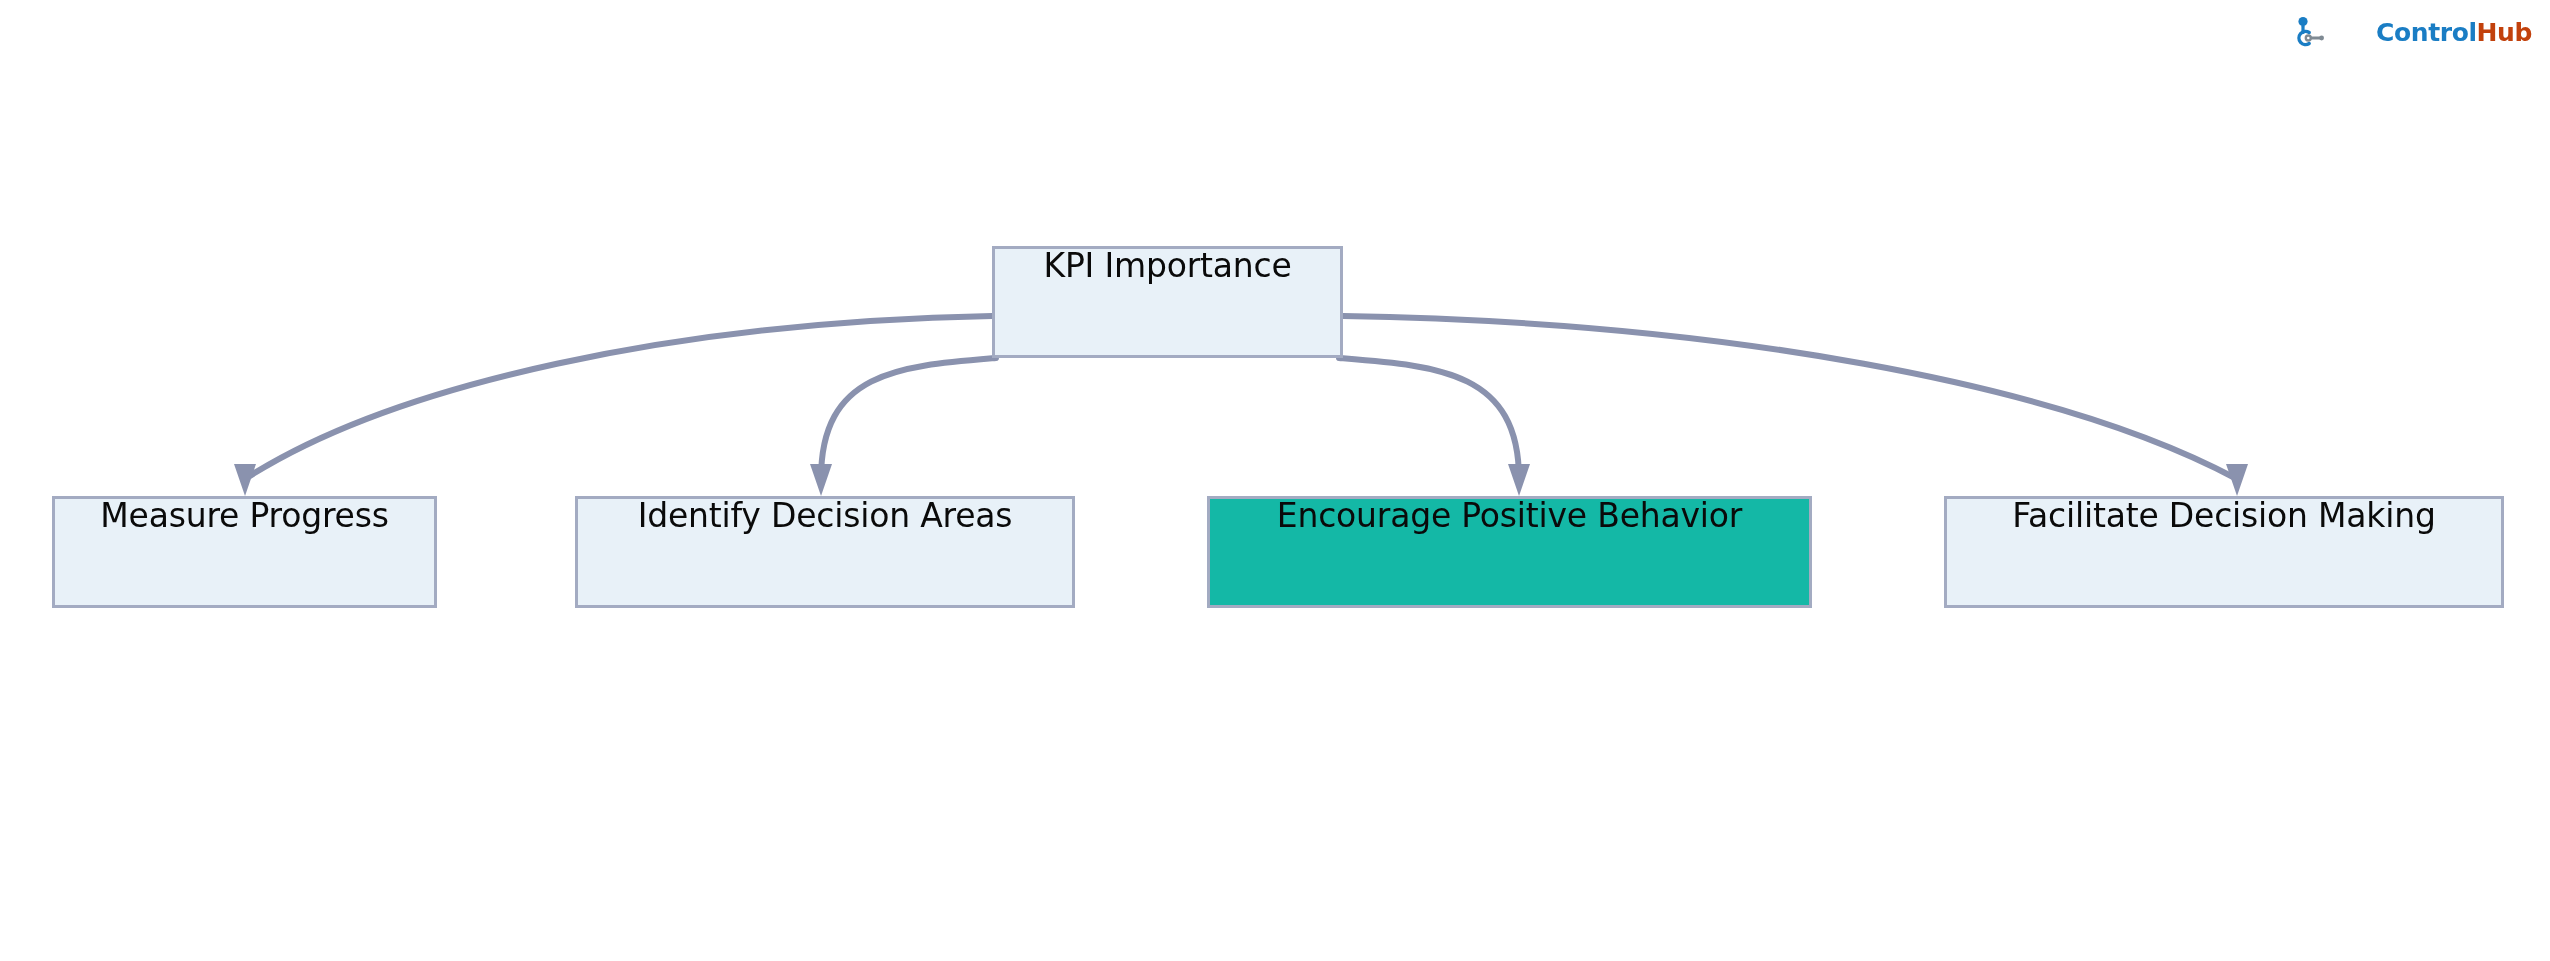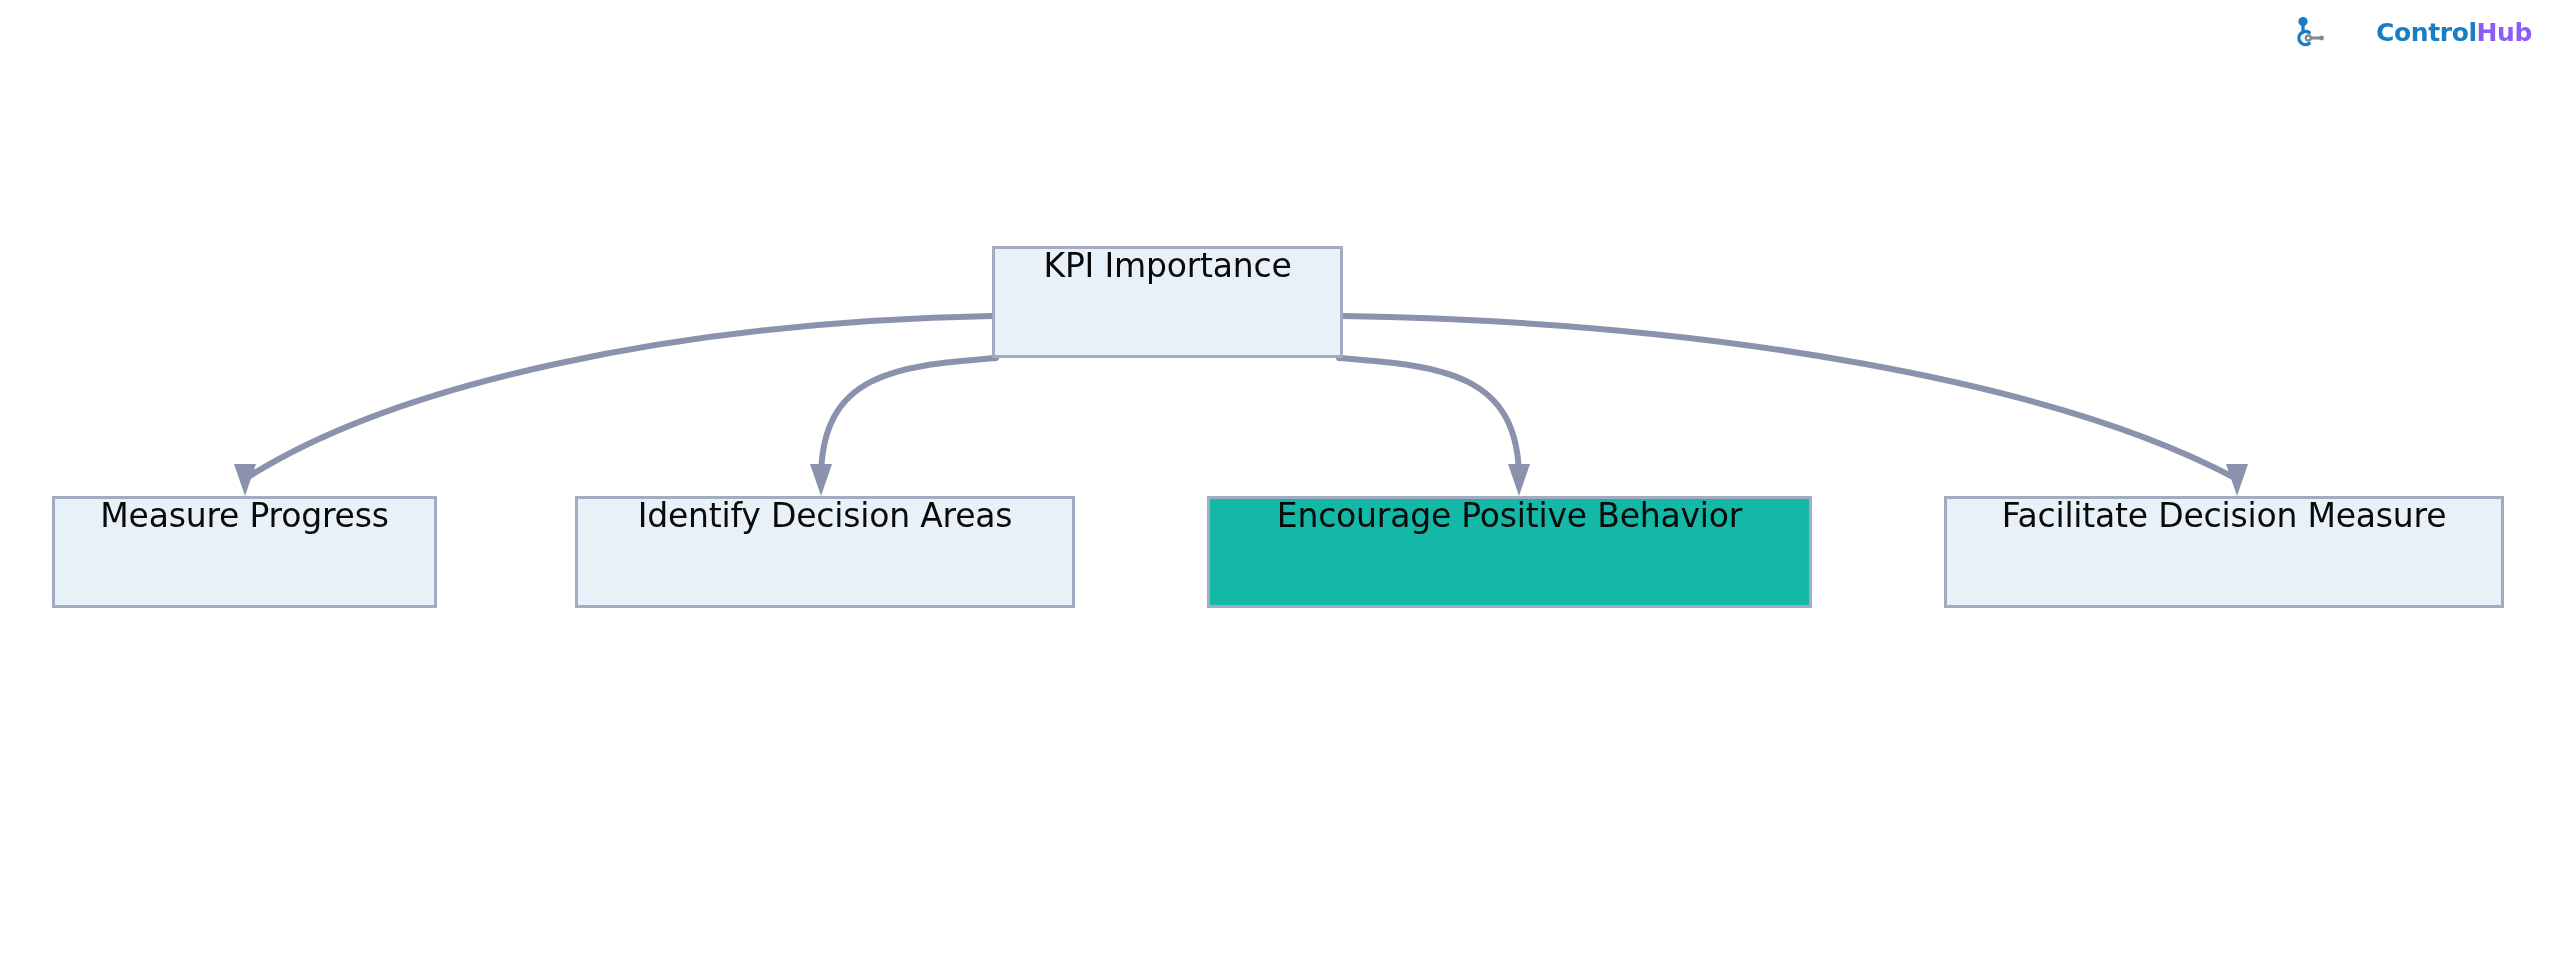--- a/index.html
+++ b/index.html
@@ -35,21 +35,21 @@
   }
   #brand .wordmark {
     font-family: "DejaVu Sans", sans-serif;
     font-size: 25px;
     font-weight: bold;
     letter-spacing: -0.4px;
     line-height: 1;
     white-space: nowrap;
   }
   #brand .wm-a { color: #1a7dc4; margin-left: 44px; }
-  #brand .wm-b { color: #8b5cf6; }
+  #brand .wm-b { color: #c2410c; }
 
   
   #graph {
     position: absolute;
     inset: 0;
   }
   #edges {
     position: absolute;
     left: 0;
     top: 0;
@@ -114,18 +114,18 @@
         <div class="node" style="left: 52px; top: 496px; width: 385px; height: 112px; background: rgb(232, 241, 248); border-color: rgb(163, 171, 194);">
           <span class="label">Measure Progress</span>
         </div>
         <div class="node" style="left: 575px; top: 496px; width: 500px; height: 112px; background: rgb(232, 241, 248); border-color: rgb(163, 171, 194);">
           <span class="label">Identify Decision Areas</span>
         </div>
         <div class="node" style="left: 1207px; top: 496px; width: 605px; height: 112px; background: #14b8a6; border-color: rgb(163, 171, 194);">
           <span class="label">Encourage Positive Behavior</span>
         </div>
         <div class="node" style="left: 1944px; top: 496px; width: 560px; height: 112px; background: rgb(232, 241, 248); border-color: rgb(163, 171, 194);">
-          <span class="label">Facilitate Decision Measure</span>
+          <span class="label">Facilitate Decision Making</span>
         </div>
       </div>
   </div>
 
 </div>
 
 </body></html>

